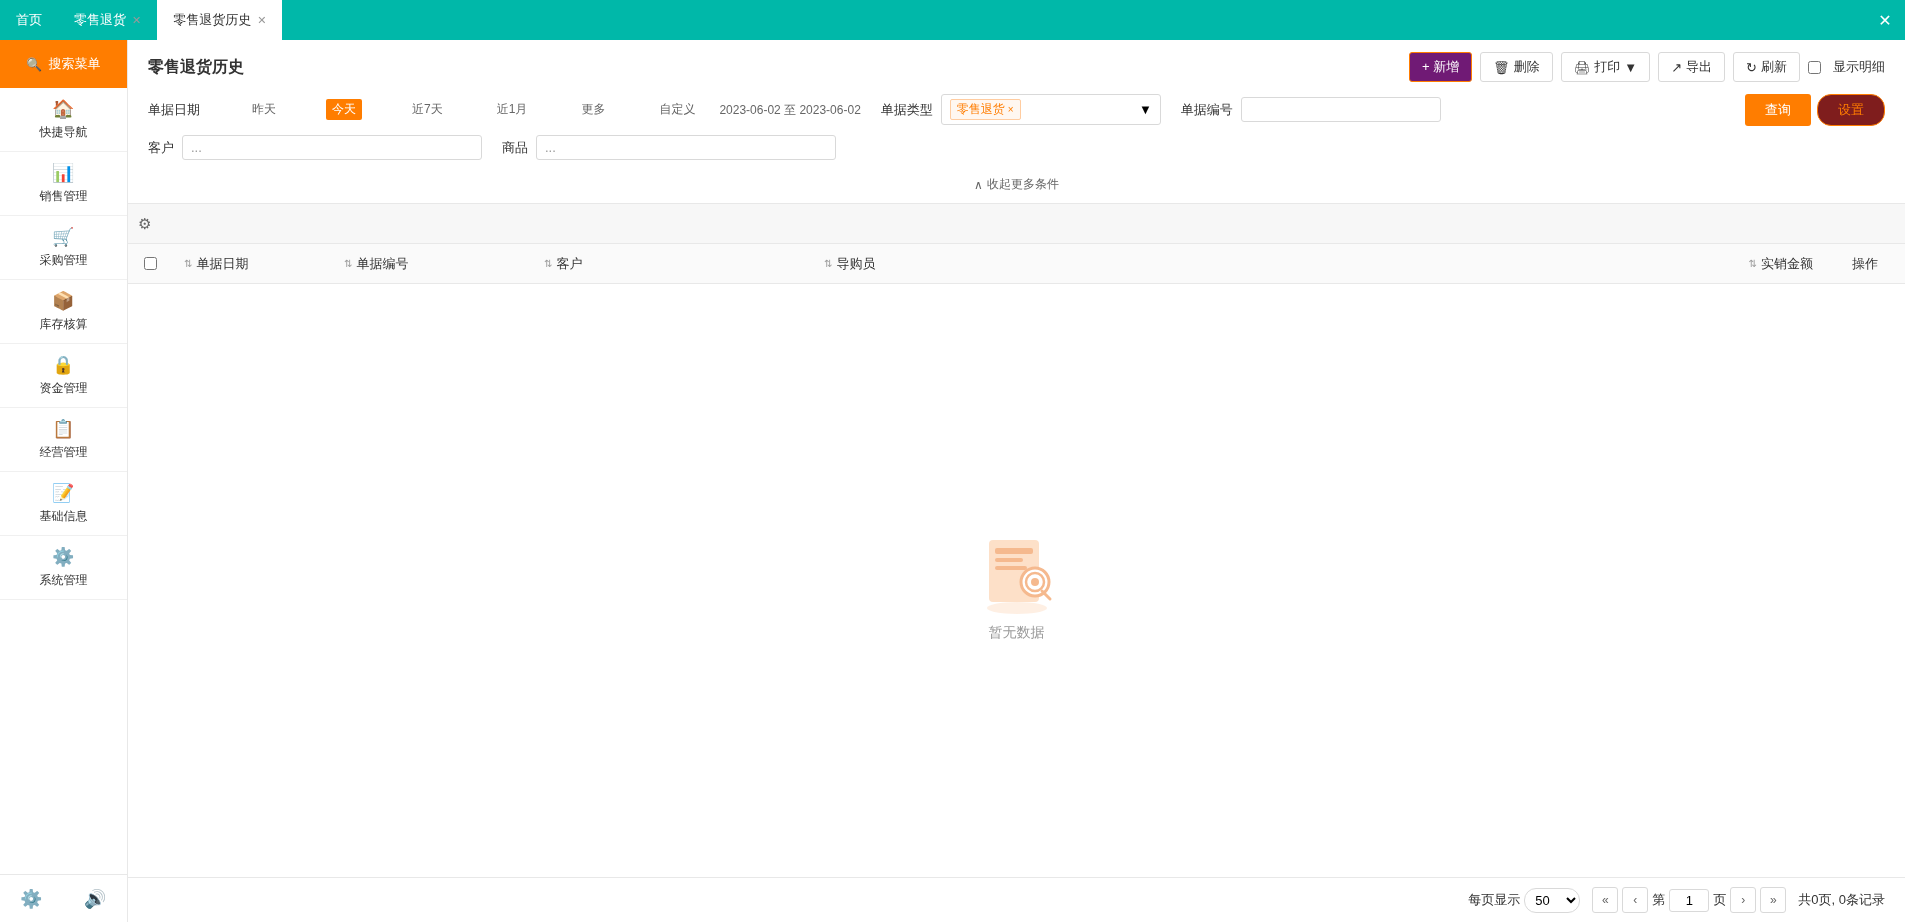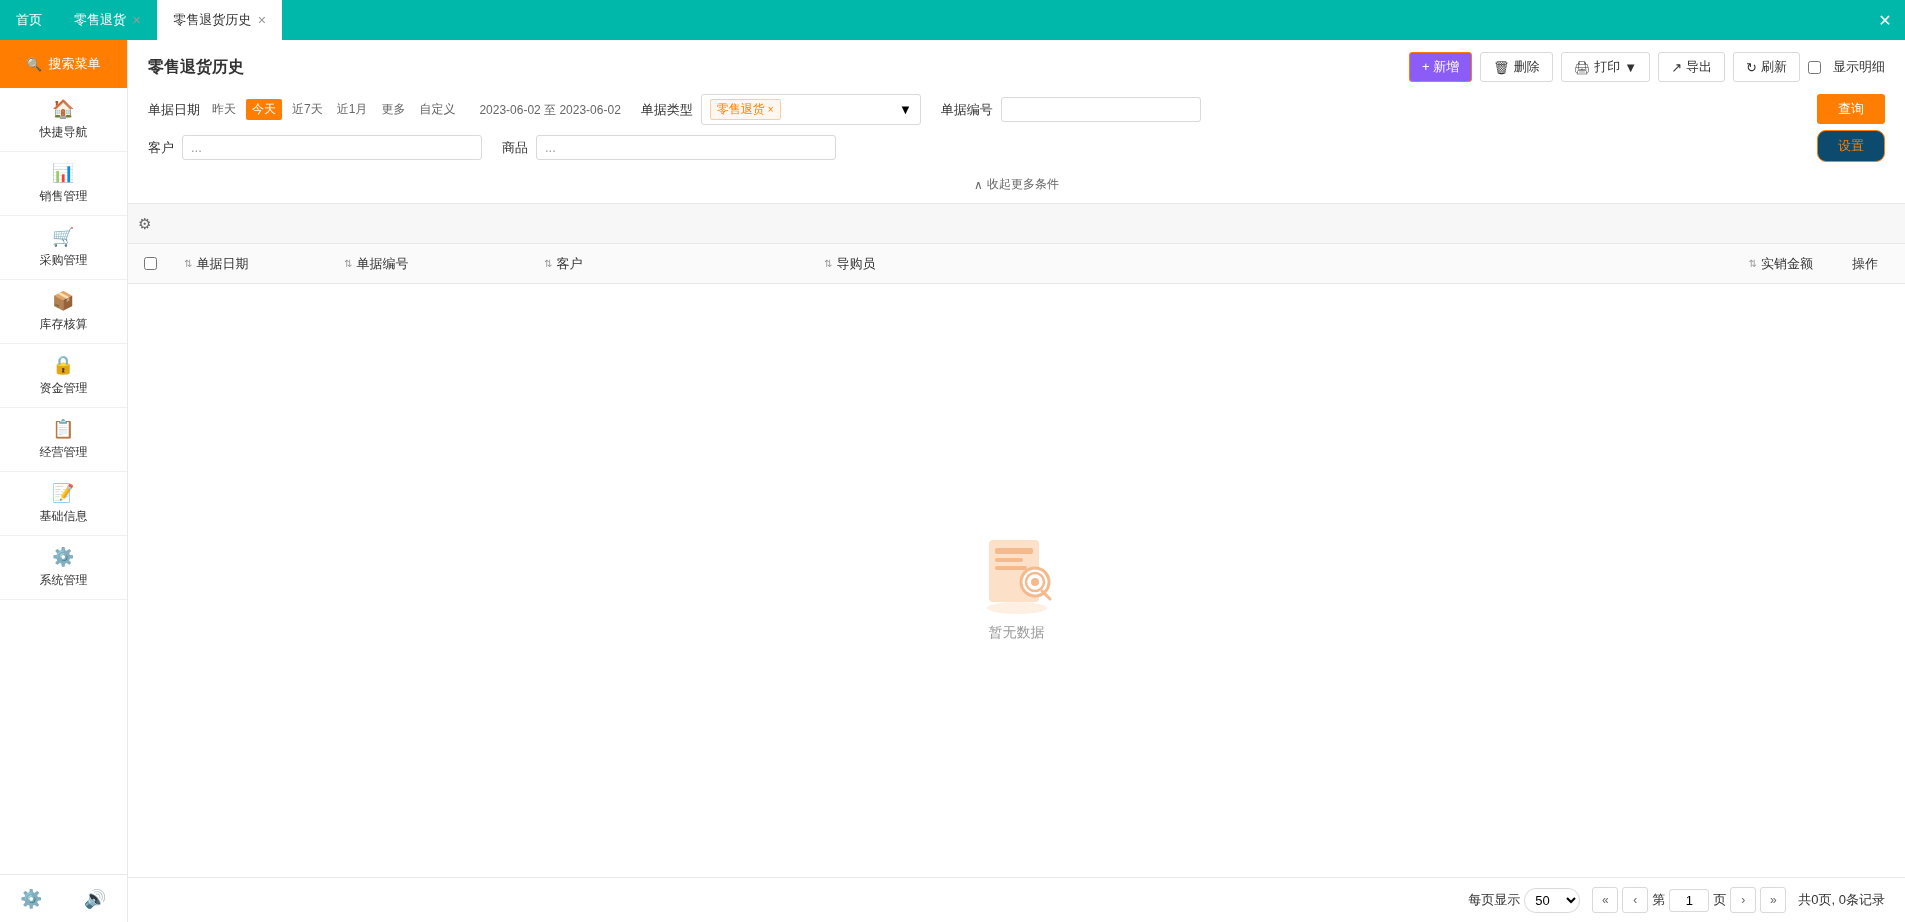--- a/index.html
+++ b/index.html
@@ -157,21 +157,21 @@
       gap: 4px;
       padding: 5px 12px;
       border: 1px solid #d9d9d9;
       background: #fff;
       border-radius: 3px;
       font-size: 13px;
       color: #333;
       cursor: pointer;
     }
     .toolbar-btn.primary {
-      background: #8b5cf6;
+      background: #701a75;
       color: #fff;
       border-color: #ff7d00;
     }
     .checkbox-show {
       display: flex;
       align-items: center;
       gap: 12px;
       font-size: 13px;
       color: #333;
       cursor: pointer;
@@ -195,20 +195,21 @@
     .filter-date-options {
       display: flex;
       align-items: center;
       gap: 6px;
     }
     .date-option {
       font-size: 12px;
       color: #666;
       cursor: pointer;
       padding: 2px 4px;
+      margin-left: 40px;
     }
     .date-option.today {
       background: #ff7d00;
       color: #fff;
       border-radius: 2px;
       padding: 2px 6px;
     }
     .date-range {
       font-size: 12px;
       color: #666;
@@ -387,24 +388,24 @@
     .query-btn {
       background: #ff7d00;
       color: #fff;
       border: none;
       border-radius: 3px;
       padding: 6px 20px;
       font-size: 13px;
       cursor: pointer;
     }
     .set-btn {
-      background: #0c4a6e;
+      background: #7f1d1d;
       color: #ff7d00;
       border: 1px solid #ff7d00;
-      border-radius: 9px;
+      border-radius: 14px;
       padding: 6px 20px;
       font-size: 13px;
       cursor: pointer;
       text-align: center;
     }
 
     .filter-area {
       position: relative;
     }
 
@@ -574,21 +575,21 @@
               <span class="filter-dots">...</span>
             </div>
           </div>
         </div>
 
         <div class="collapse-bar">
           <span>∧</span>
           <span>收起更多条件</span>
         </div>
 
-        <div style="position:absolute; right:0; top:0; display:flex; flex-direction:column; gap:6px;">
+        <div style="position:absolute; right:0; top:0; display:flex; flex-direction:row; gap:6px;">
           <button class="query-btn">查询</button>
           <button class="set-btn">设置</button>
         </div>
       </div>
     </div>
 
     <div class="page-content">
       <div class="content-body">
 
         <div class="table-toolbar">

